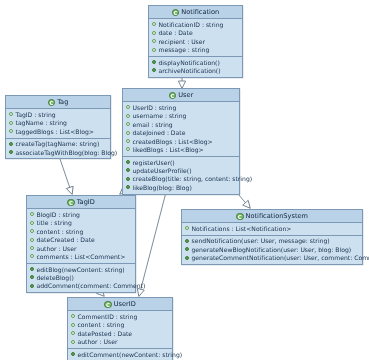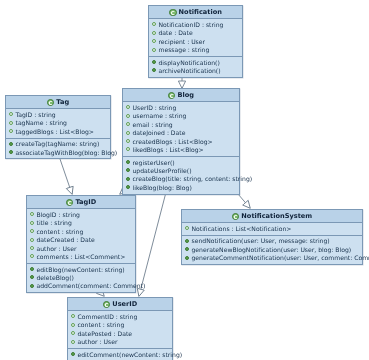--- a/index.html
+++ b/index.html
@@ -58,21 +58,20 @@
     line-height: 6.4px;
     text-align: center;
     font-weight: bold;
     vertical-align: -1px;
     margin-right: 2px;
     box-sizing: border-box;
   }
   .cls-name {
     display: inline-block;
     vertical-align: middle;
-    font-weight: bold;
   }
   .cls-section {
     padding: 1.5px 2px 1.5px 3px;
   }
   .cls-attrs {
     border-bottom: 1px solid #7b98b5;
   }
   .member {
     font-size: 6.1px;
     line-height: 8.2px;
@@ -139,21 +138,21 @@
       <span class="member"><span class="bullet attr"></span><span class="mtext">message : string</span></span>
     </div>
     <div class="cls-section">
       <span class="member"><span class="bullet meth"></span><span class="mtext">displayNotification()</span></span>
       <span class="member"><span class="bullet meth"></span><span class="mtext">archiveNotification()</span></span>
     </div>
   </div>
 
   <div class="umlclass" style="left:122px; top:88px; width:118px;">
     <div class="cls-header">
-      <span class="cls-icon">C</span><span class="cls-name">Blog</span>
+      <span class="cls-icon">C</span><span class="cls-name">User</span>
     </div>
     <div class="cls-section cls-attrs">
       <span class="member"><span class="bullet attr"></span><span class="mtext">UserID : string</span></span>
       <span class="member"><span class="bullet attr"></span><span class="mtext">username : string</span></span>
       <span class="member"><span class="bullet attr"></span><span class="mtext">email : string</span></span>
       <span class="member"><span class="bullet attr"></span><span class="mtext">dateJoined : Date</span></span>
       <span class="member"><span class="bullet attr"></span><span class="mtext">createdBlogs : List&lt;Blog&gt;</span></span>
       <span class="member"><span class="bullet attr"></span><span class="mtext">likedBlogs : List&lt;Blog&gt;</span></span>
     </div>
     <div class="cls-section">

